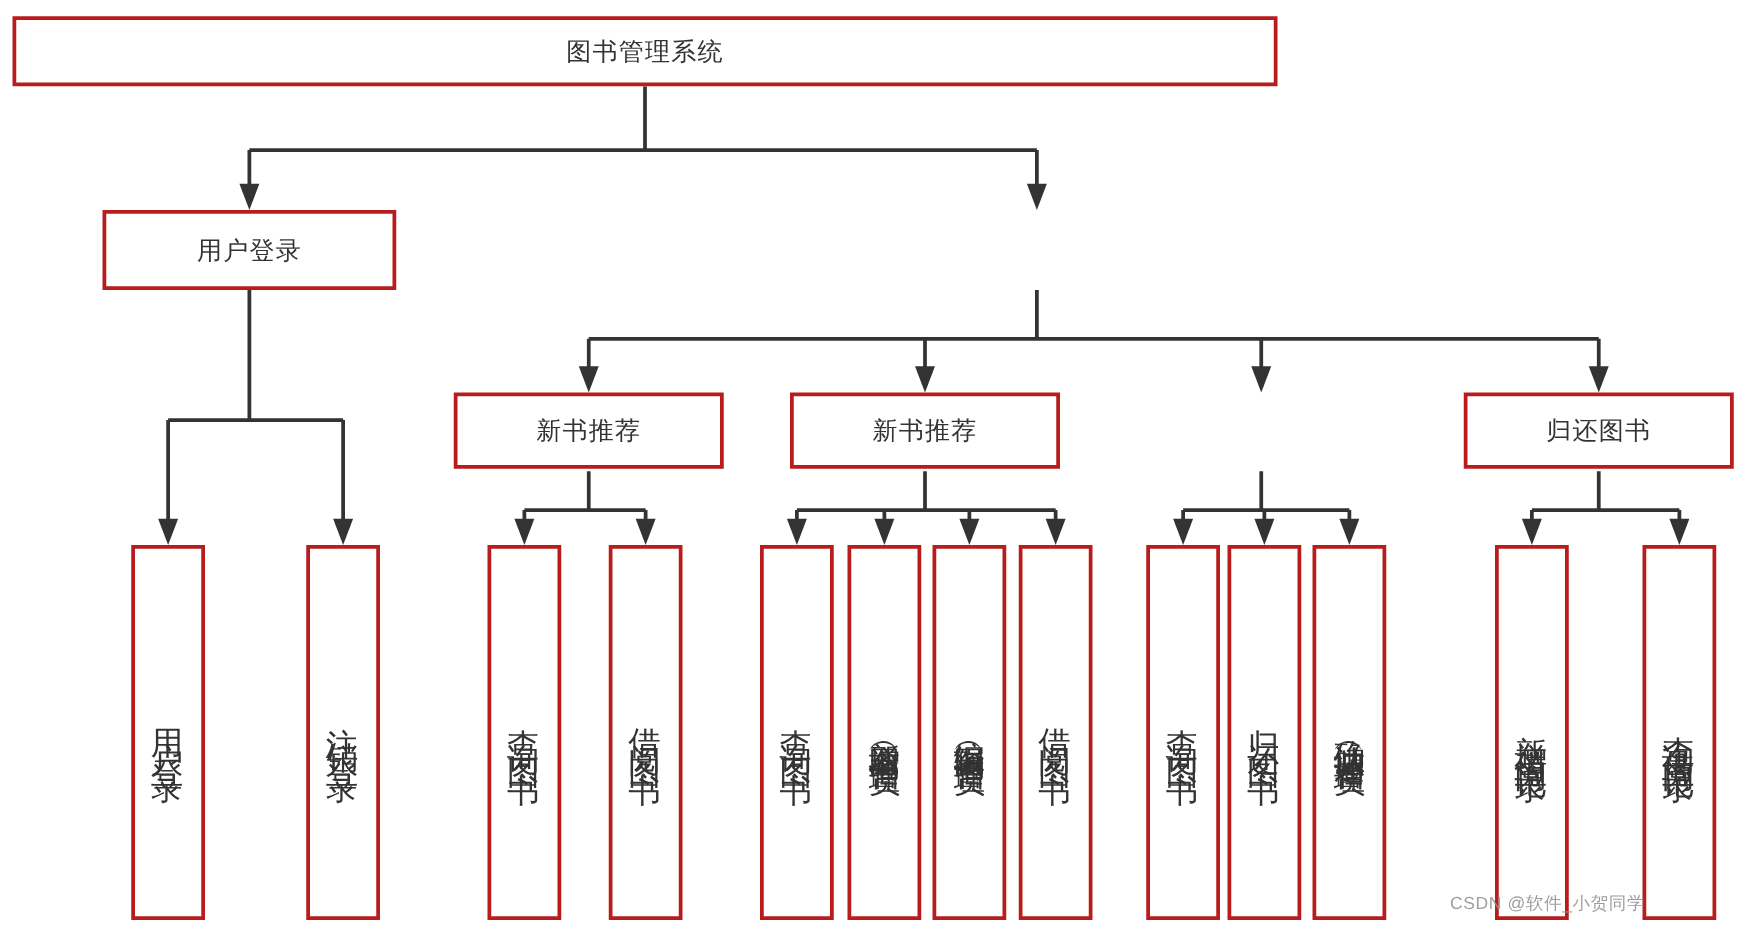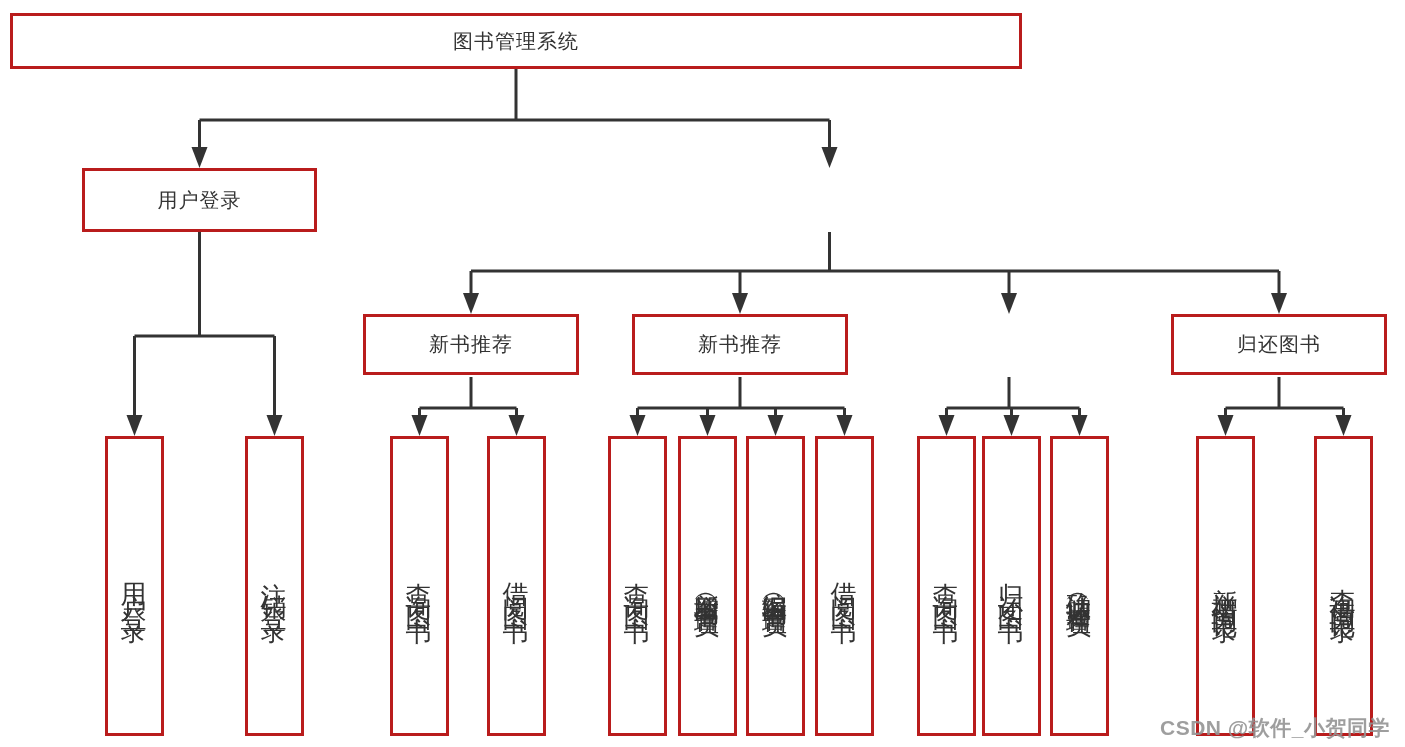--- a/index.html
+++ b/index.html
@@ -66,26 +66,25 @@
     writing-mode: vertical-rl;
     text-orientation: mixed;
     white-space: nowrap;
   }
   .ls4 { font-size: 26px; letter-spacing: 12px; }
   .ls6 { font-size: 26px; letter-spacing: 6px; }
   .ls9 { font-size: 25px; letter-spacing: 3px; }
   .watermark {
     position: absolute;
     left: 1160px; top: 714px;
-    font-size: 21px;
+    font-size: 14px;
     color: rgba(148, 148, 148, 0.9);
     letter-spacing: 0.5px;
     z-index: 10;
     white-space: nowrap;
-    font-weight: bold;
   }
 </style>
 </head>
 <body>
 
 <div id="stage">
 
   <svg id="wires" viewBox="0 0 1405 747" xmlns="http://www.w3.org/2000/svg">
 
     <path d="M516 69 V120"></path>

